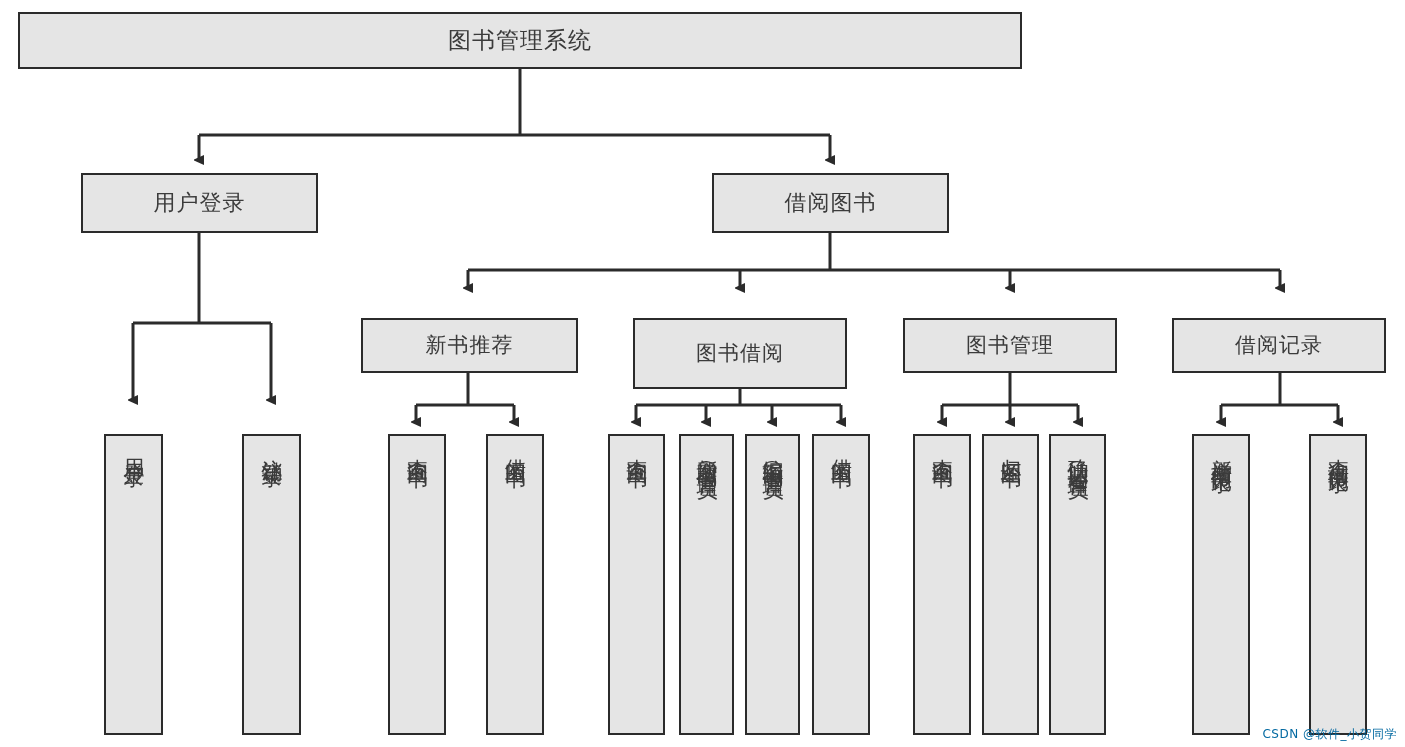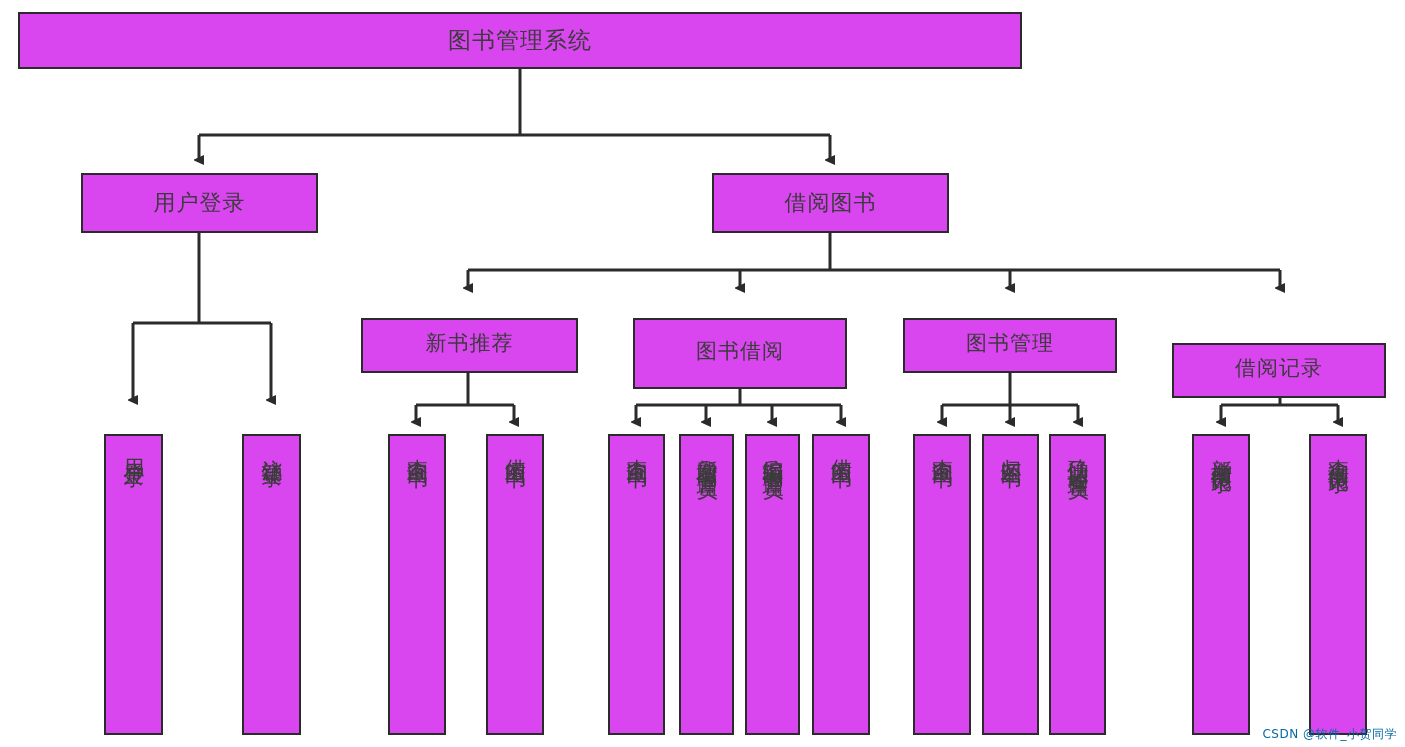--- a/index.html
+++ b/index.html
@@ -10,37 +10,37 @@
     font-family:"DejaVu Sans","Liberation Sans",sans-serif;
     overflow:hidden;
     position:relative;
   }
   #diagram{position:absolute;left:0;top:0;width:1405px;height:747px;}
   svg.edges{position:absolute;left:0;top:0;width:1405px;height:747px;pointer-events:none;}
 
   .node{
     position:absolute;
     box-sizing:border-box;
-    background:#d946ef;
+    background:#e5e5e5;
     border:2px solid #2b2b2b;
     display:flex;
     align-items:center;
     justify-content:center;
     color:#3c3c3c;
   }
   .node .label{
     font-size:22px;
     line-height:1.15;
     letter-spacing:1px;
     white-space:nowrap;
     color:#3b3b3b;
   }
   .node.root .label{font-size:23px;}
   .node.lvl1 .label{font-size:22px;}
-  .node.lvl2 .label{font-size:21px;font-family:Liberation Mono, monospace;}
+  .node.lvl2 .label{font-size:21px;}
 
   
   .node.leaf{
     align-items:flex-start;
     justify-content:center;
     padding-top:6px;
   }
   .node.leaf .label{
     writing-mode:vertical-rl;
     text-orientation:upright;
@@ -130,21 +130,21 @@
 
   <div class="node lvl2" style="left:361px;top:318px;width:217px;height:55px;">
     <span class="label">新书推荐</span>
   </div>
   <div class="node lvl2" style="left:633px;top:318px;width:214px;height:71px;">
     <span class="label">图书借阅</span>
   </div>
   <div class="node lvl2" style="left:903px;top:318px;width:214px;height:55px;">
     <span class="label">图书管理</span>
   </div>
-  <div class="node lvl2" style="left:1172px;top:318px;width:214px;height:55px;margin-top:25px;">
+  <div class="node lvl2" style="left:1172px;top:318px;width:214px;height:55px;">
     <span class="label">借阅记录</span>
   </div>
 
   <div class="node leaf" style="left:104px;top:434px;width:59px;height:301px;">
     <span class="label">用户登录</span>
   </div>
   <div class="node leaf" style="left:242px;top:434px;width:59px;height:301px;">
     <span class="label">注销登录</span>
   </div>
 

